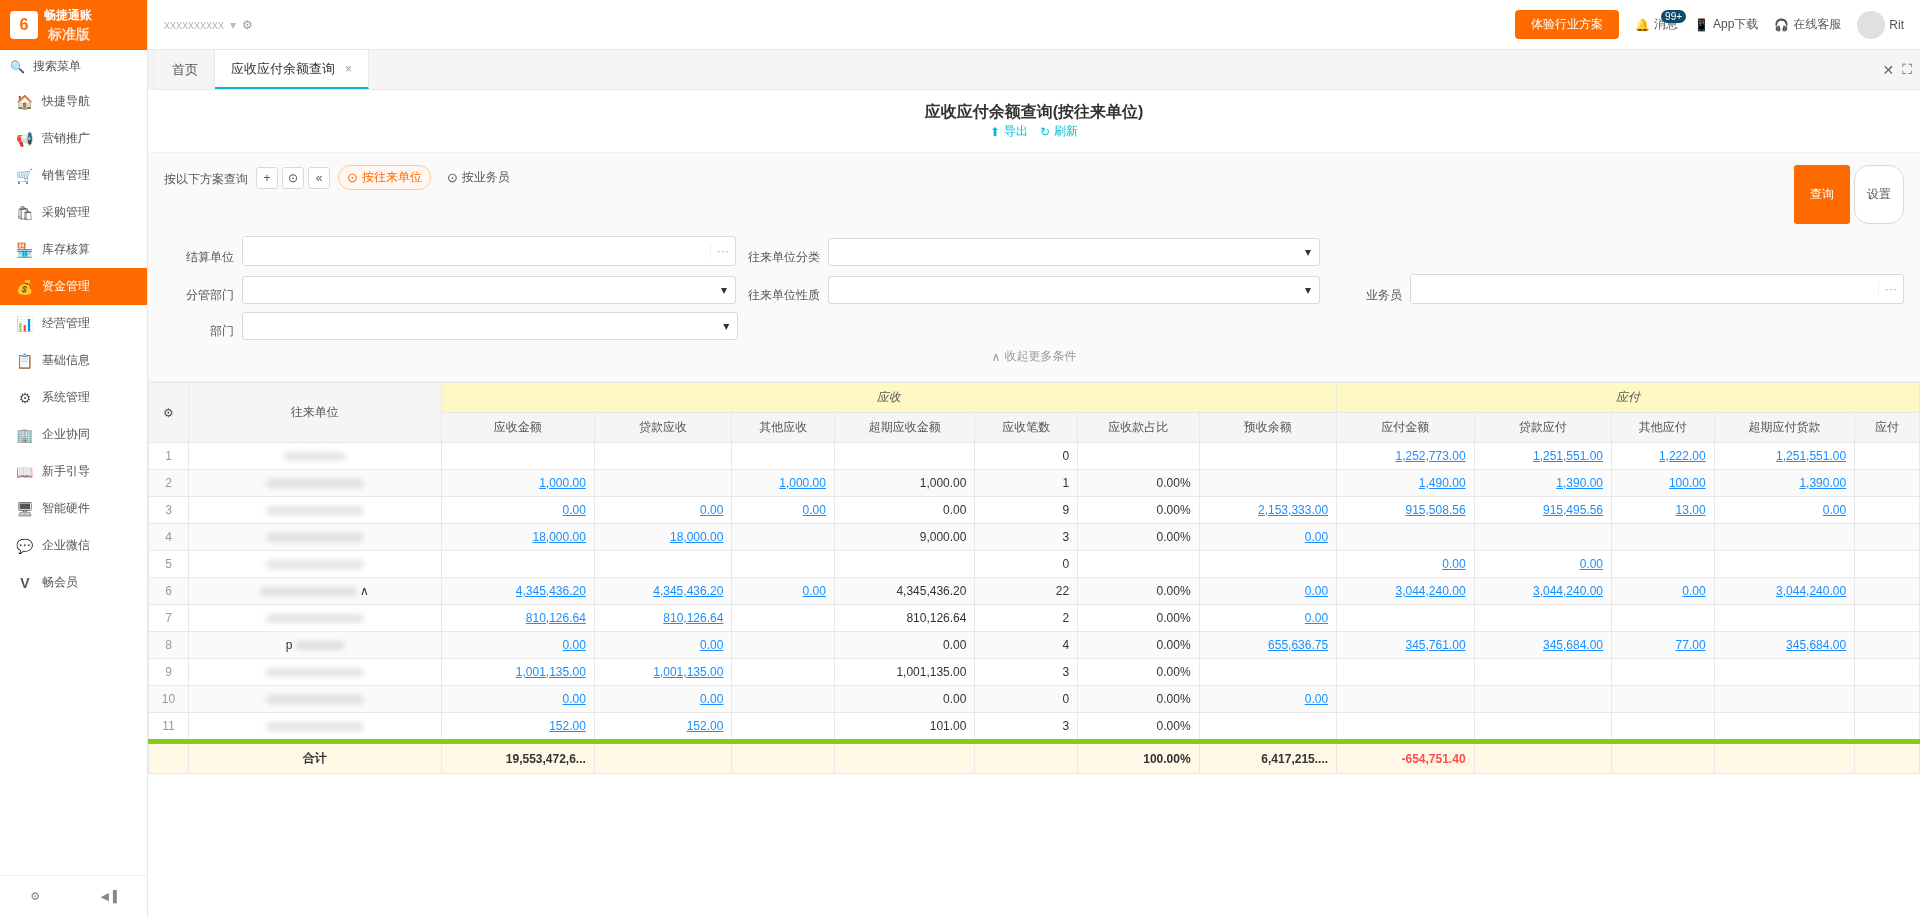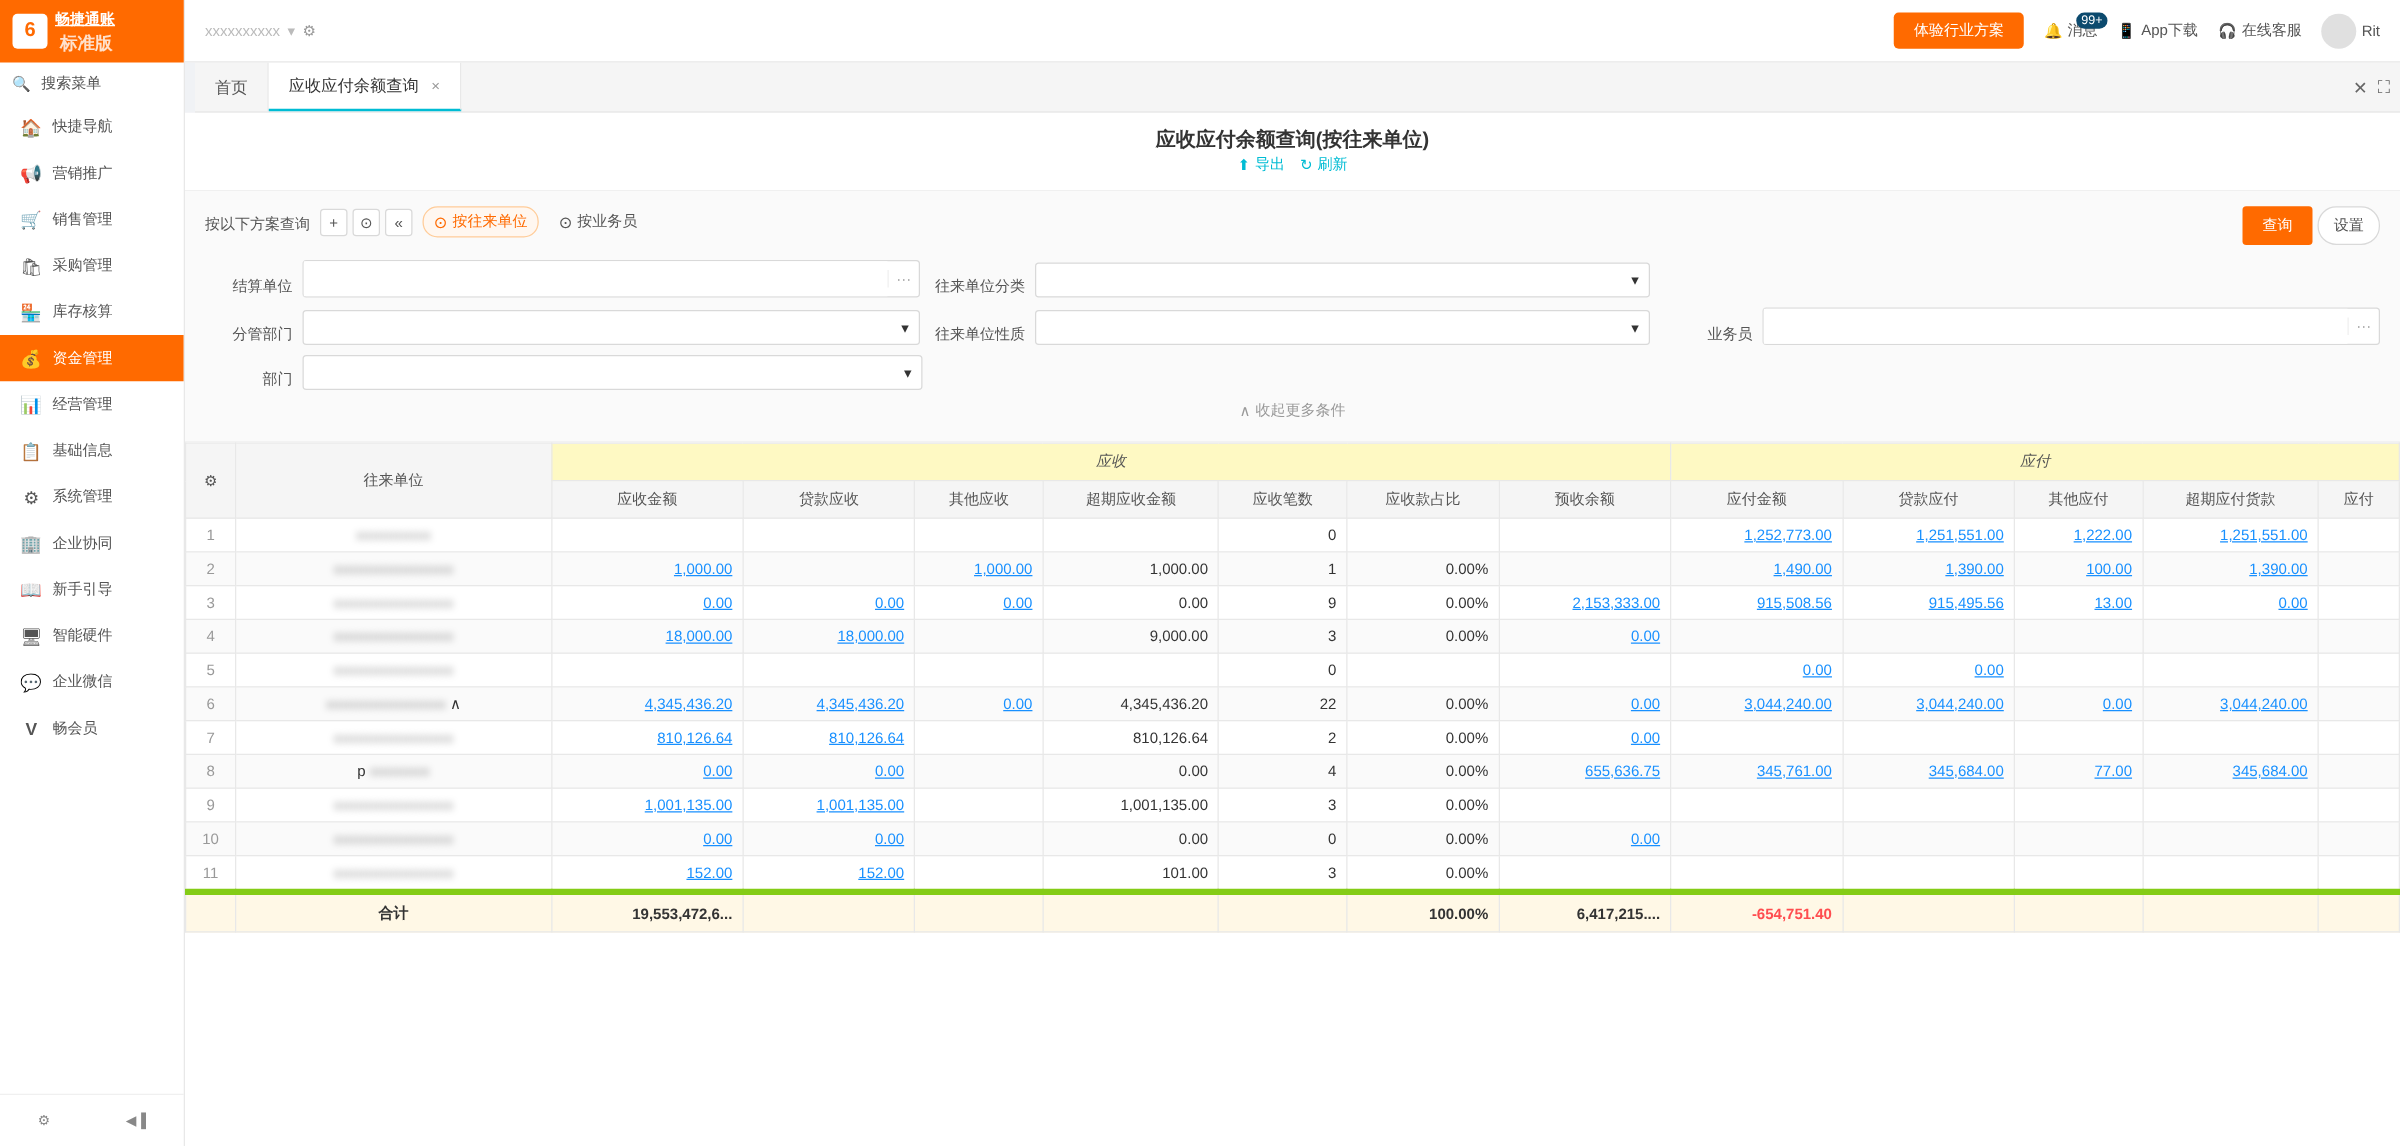--- a/index.html
+++ b/index.html
@@ -165,21 +165,21 @@
       color: #999; font-size: 12px; cursor: pointer; padding: 4px;
     }
     .action-buttons {
       display: flex; gap: 4px;
     }
     .btn-query {
       background: #ff6a00; color: #fff; border: none; padding: 6px 16px;
       border-radius: 3px; cursor: pointer; font-size: 12px;
     }
     .btn-settings {
-      background: #fff; color: #555; border: 1px solid #d9d9d9; padding: 6px 12px;
+      background: #fff; color: #555; border: 1px solid #d9d9d9; padding: 20px 12px;
       border-radius: 15px; cursor: pointer; font-size: 12px;
     }
 
     
     .table-container {
       padding: 0 0 0 0; background: #fff;
     }
     .data-table {
       width: 100%; border-collapse: collapse; font-size: 12px;
     }
@@ -210,21 +210,21 @@
   </style>
 </head>
 <body>
 
 <div class="sidebar">
   <div class="sidebar-logo">
     <div class="logo-icon">
       <span>6</span>
     </div>
     <div>
-      <div style="font-size:12px;text-decoration:underline;">畅捷通账</div>
+      <div style="font-size:12px;">畅捷通账</div>
       <div class="version-badge">标准版</div>
     </div>
   </div>
 
   <div class="sidebar-search-item">
     <span>🔍</span>
     <span>搜索菜单</span>
   </div>
 
   <div class="sidebar-nav">

